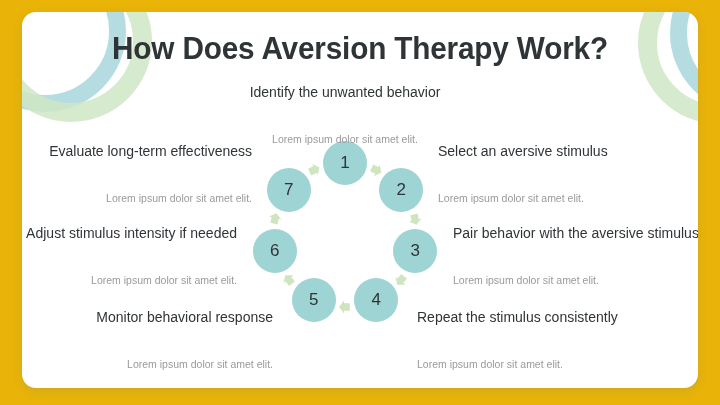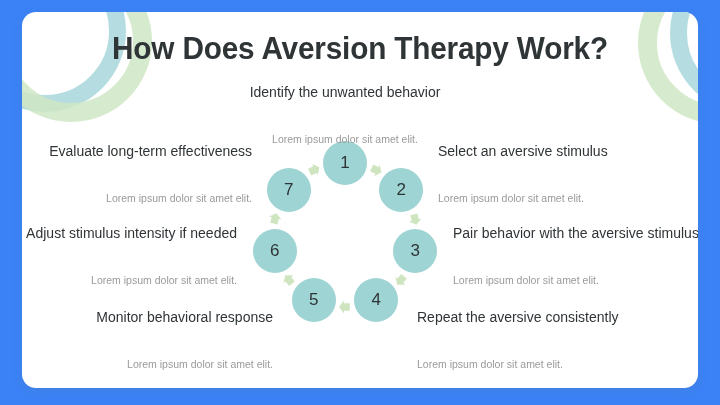--- a/index.html
+++ b/index.html
@@ -11,21 +11,21 @@
     width: 720px;
     height: 405px;
     overflow: hidden;
     font-family: "Liberation Sans", sans-serif;
   }
 
   #slide {
     position: relative;
     width: 720px;
     height: 405px;
-    background: #3b82f6;
+    background: #eab308;
     overflow: hidden;
   }
 
   
   #card {
     position: absolute;
     left: 22px;
     top: 12px;
     width: 676px;
     height: 376px;
@@ -193,21 +193,21 @@
           <div class="head">Pair behavior with the aversive stimulus</div>
           <div class="sub">Lorem ipsum dolor sit amet elit.</div>
         </div>
         <div class="node" style="left: 354.24px; top: 287.87px;">4</div>
         <div class="arrow" style="left: 323px; top: 295px; transform: rotate(180deg);">
           <svg viewBox="0 0 16 16" xmlns="http://www.w3.org/2000/svg">
             <path fill="currentColor" d="M3.2 4.3 L9.0 4.3 L9.0 1.6 L14.0 8.0 L9.0 14.4 L9.0 11.7 L3.2 11.7 Z"></path>
           </svg>
         </div>
         <div class="label left" style="top: 297px; left: 395px; width: 300px;">
-          <div class="head">Repeat the aversive consistently</div>
+          <div class="head">Repeat the stimulus consistently</div>
           <div class="sub">Lorem ipsum dolor sit amet elit.</div>
         </div>
         <div class="node" style="left: 291.76px; top: 287.87px;">5</div>
         <div class="arrow" style="left: 266.708px; top: 267.891px; transform: rotate(231.429deg);">
           <svg viewBox="0 0 16 16" xmlns="http://www.w3.org/2000/svg">
             <path fill="currentColor" d="M3.2 4.3 L9.0 4.3 L9.0 1.6 L14.0 8.0 L9.0 14.4 L9.0 11.7 L3.2 11.7 Z"></path>
           </svg>
         </div>
         <div class="label right" style="top: 297px; left: -49px; width: 300px;">
           <div class="head">Monitor behavioral response</div>

